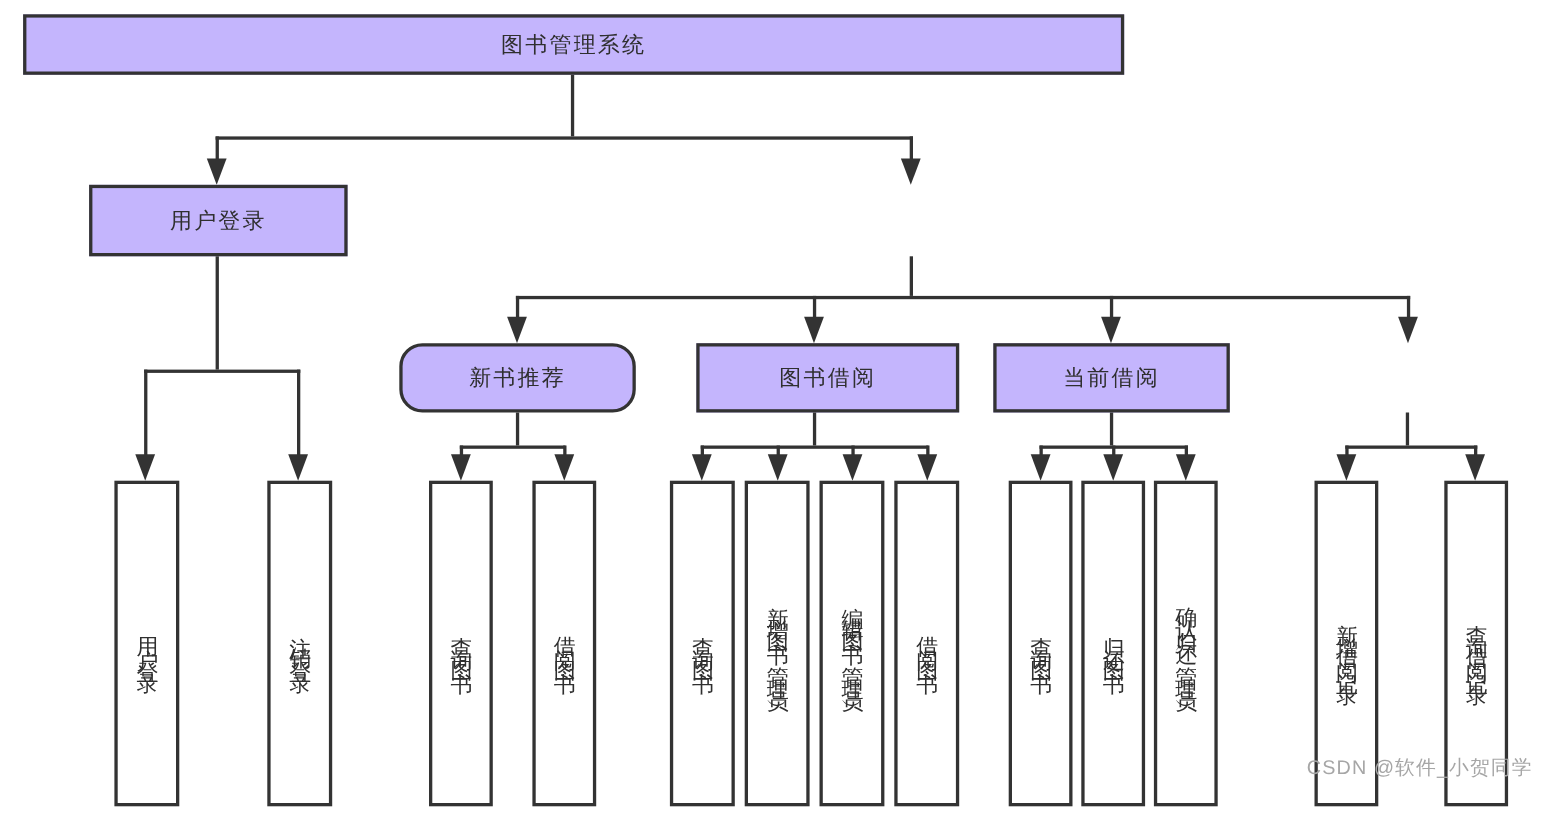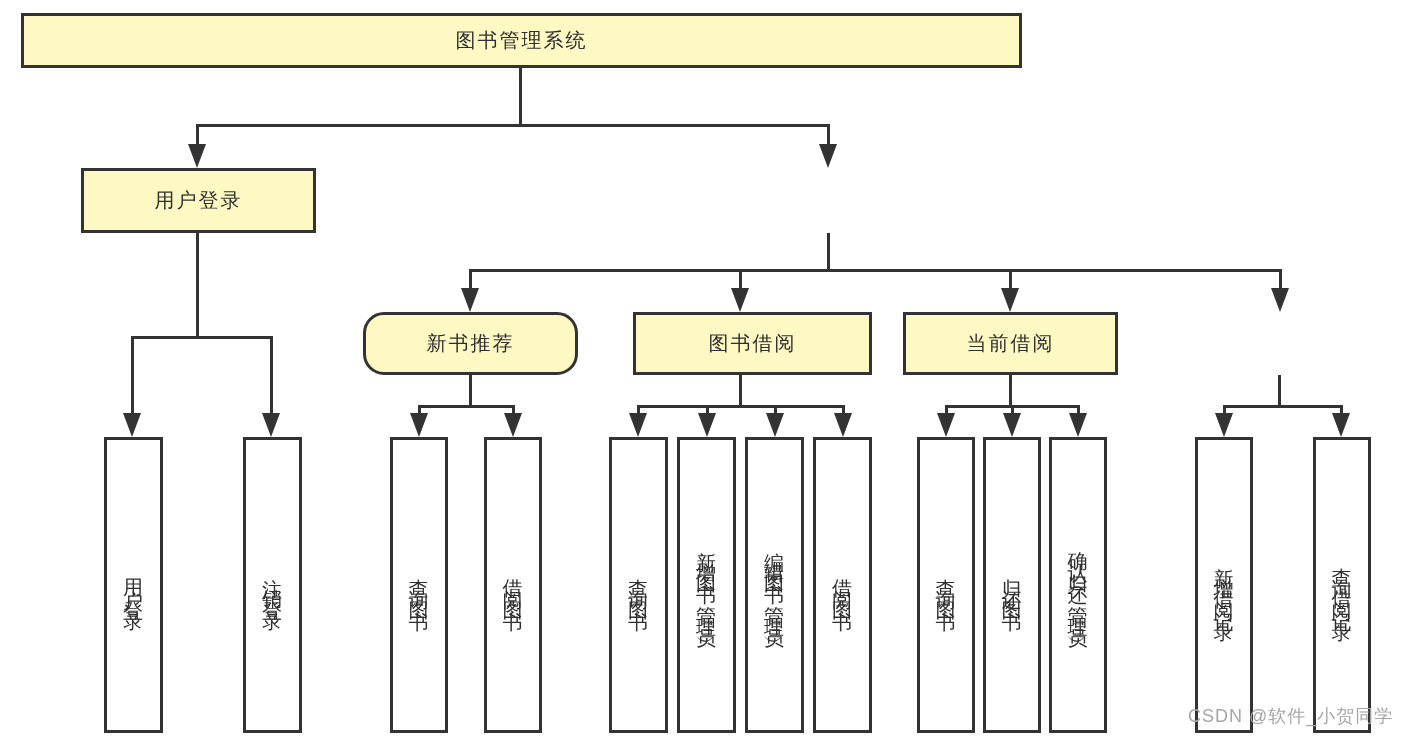--- a/index.html
+++ b/index.html
@@ -13,21 +13,21 @@
     position:relative;
     width:1405px;height:747px;
     background:var(--bg);
     overflow:hidden;
     font-family:"Liberation Sans","DejaVu Sans",sans-serif;
   }
   .box{
     position:absolute;
     box-sizing:border-box;
     border:3px solid var(--line);
-    background:#fef9c3;
+    background:#c4b5fd;
     display:flex;align-items:center;justify-content:center;
     color:var(--text);
     font-size:20px;
     letter-spacing:2px;
     white-space:nowrap;
   }
   .vbox{
     position:absolute;
     box-sizing:border-box;
     border:3px solid var(--line);
@@ -46,21 +46,21 @@
   .hl{position:absolute;height:3px;background:var(--line);}
   .vl{position:absolute;width:3px;background:var(--line);}
   .arr{
     position:absolute;width:0;height:0;
     border-left:9px solid transparent;
     border-right:9px solid transparent;
     border-top:24px solid var(--line);
   }
   .watermark{
     position:absolute;
-    left:1188px;top:704px;
+    left:1188px;top:686px;
     font-size:18px;
     color:var(--wm);
     letter-spacing:1px;
     white-space:nowrap;
   }
 </style>
 </head>
 <body>
 
 <div class="stage">

